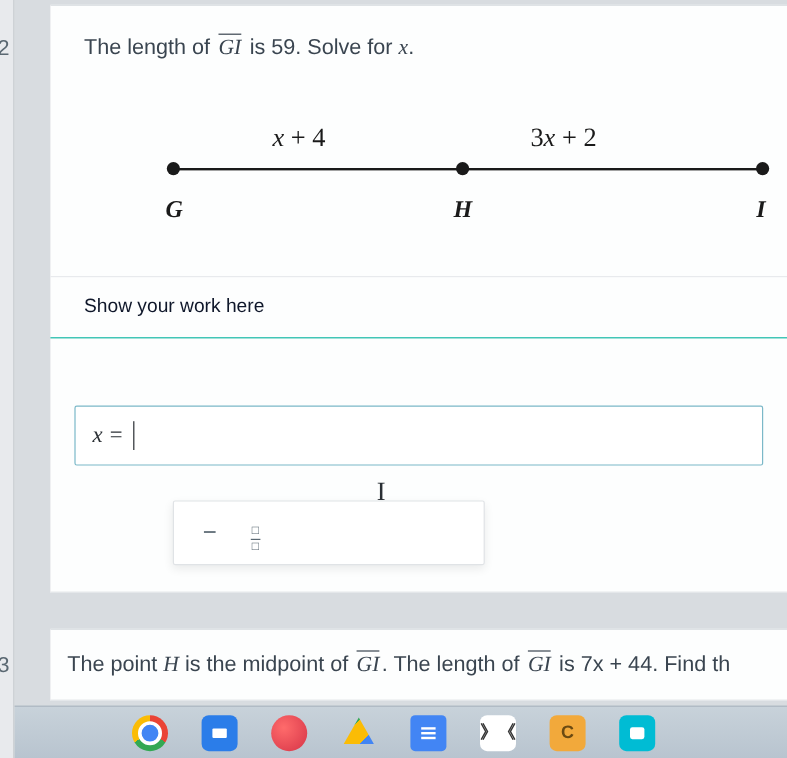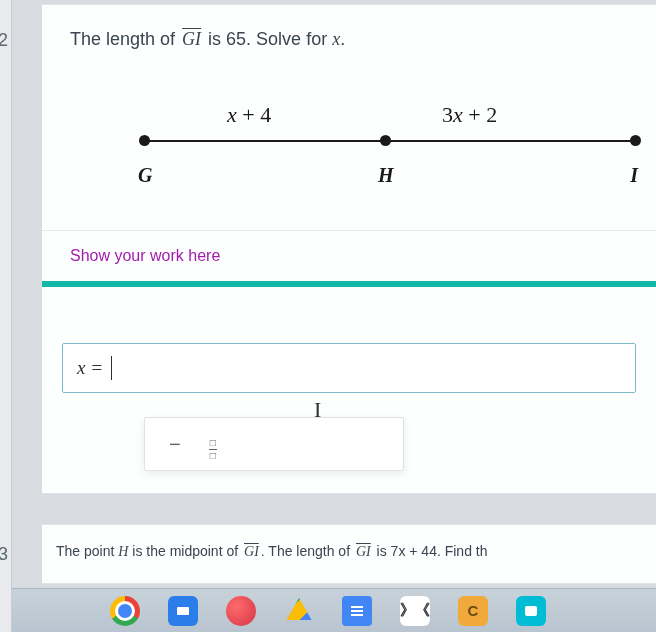--- a/index.html
+++ b/index.html
@@ -91,23 +91,23 @@
     font-size: 20px;
     font-style: italic;
     font-weight: bold;
     color: #1a1a1a;
   }
   .ptlabel.g { left: 76px; }
   .ptlabel.h { left: 316px; }
   .ptlabel.i { right: -2px; }
   .workbar {
     border-top: 1px solid #e8eaed;
-    border-bottom: 6px solid #14b8a6;
+    border-bottom: 1px solid #14b8a6;
     padding: 16px 28px;
-    color: #a21caf;
+    color: #0f172a;
     font-size: 16px;
   }
   .answer-row {
     display: flex;
     align-items: center;
     margin: 56px 20px 0 20px;
     border: 1.5px solid #7bb8c8;
     border-radius: 2px;
     background: #fff;
     height: 50px;
@@ -157,21 +157,21 @@
   .frac {
     display: inline-flex;
     flex-direction: column;
     align-items: center;
     font-size: 10px;
     line-height: 1;
   }
   .frac .top { border-bottom: 1px solid #5a6872; padding: 0 1px 1px; }
   .frac .bot { padding-top: 1px; }
   .nextprompt {
-    font-size: 14px;
+    font-size: 18px;
     color: #3a4550;
   }
   .nextprompt .math { font-family: 'Times New Roman', serif; font-style: italic; }
   .taskbar {
     position: absolute;
     left: 0; right: 0; bottom: 0;
     height: 44px;
     background: linear-gradient(#c8d2da, #b8c4cf);
     display: flex;
     align-items: center;
@@ -216,21 +216,21 @@
 </head>
 <body>
 
 <div class="left-strip"></div>
 
 <div class="qnum n2">2</div>
 <div class="qnum n3">3</div>
 
 <div class="card main">
   <div class="prompt">
-    <span>The length of </span><span class="math overline">GI</span><span> is 65. Solve for </span><span class="math">x</span><span>.</span>
+    <span>The length of </span><span class="math overline">GI</span><span> is 59. Solve for </span><span class="math">x</span><span>.</span>
   </div>
 
   <div class="diagram">
     <div class="line"></div>
     <div class="dot g"></div>
     <div class="dot h"></div>
     <div class="dot i"></div>
     <div class="seglabel l1"><span>x</span> <span class="num">+ 4</span></div>
     <div class="seglabel l2"><span class="num">3</span><span>x</span> <span class="num">+ 2</span></div>
     <div class="ptlabel g">G</div>

